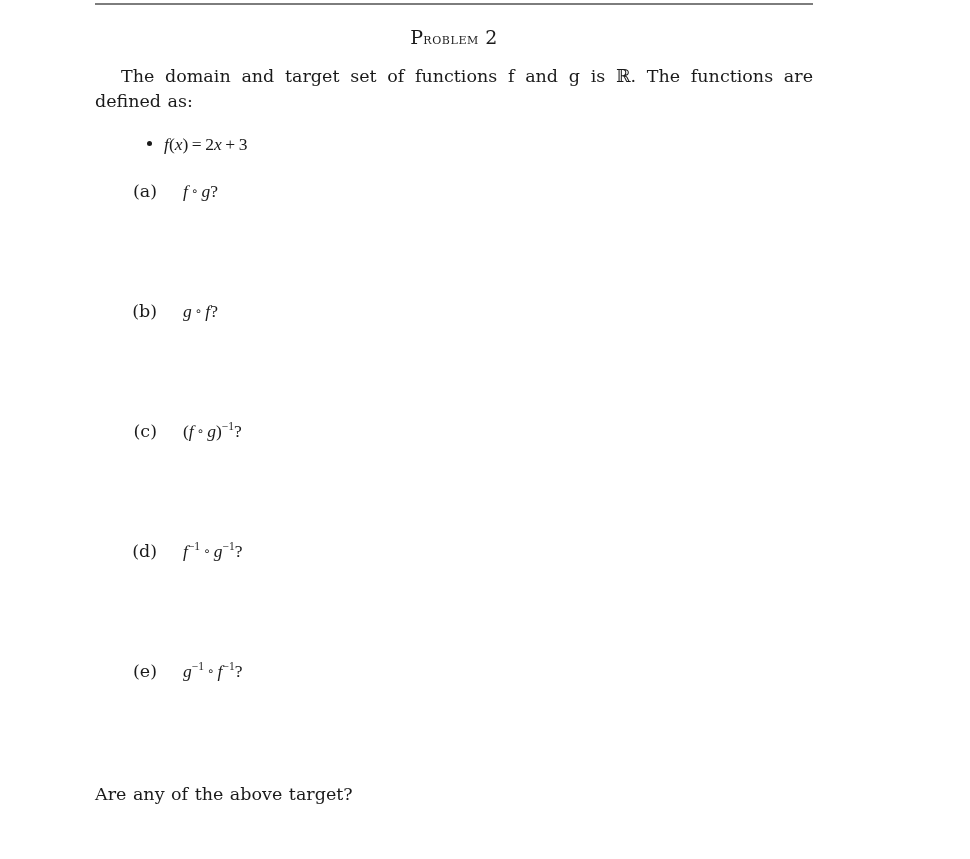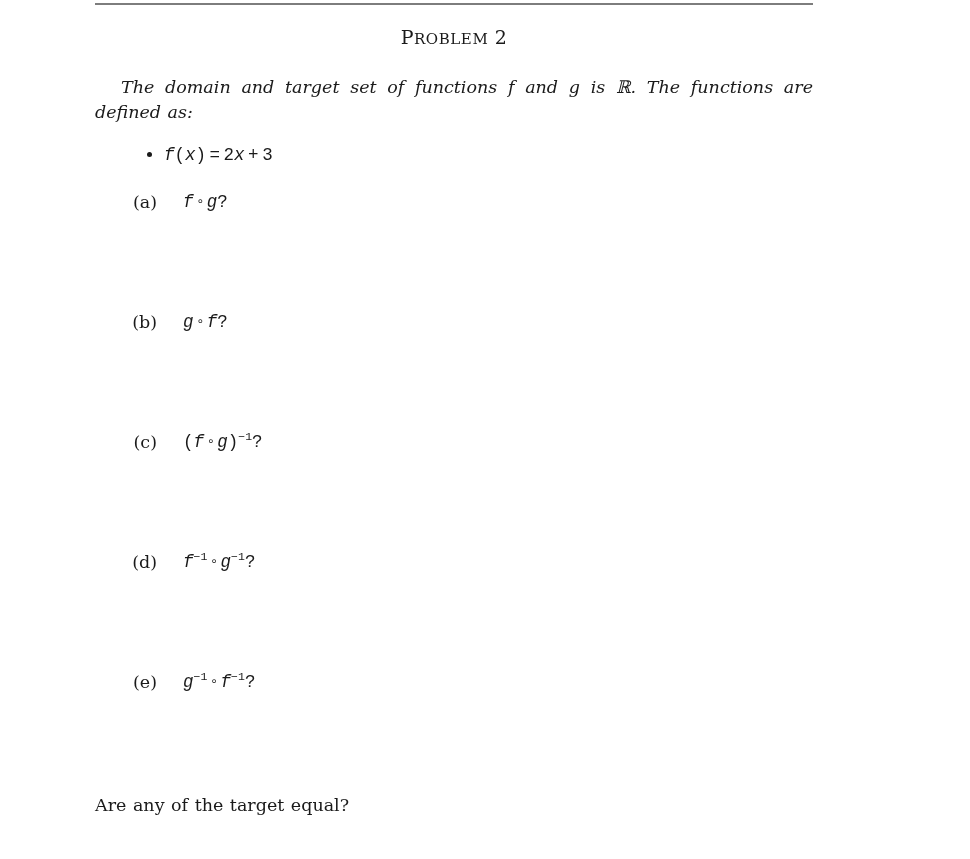--- a/index.html
+++ b/index.html
@@ -39,36 +39,35 @@
     text-align: center;
     margin-top: 28px;
     font-size: 19px;
     letter-spacing: 0.4px;
     line-height: 1;
   }
   .problem-title .sc-first {
     font-size: 19px;
   }
   .problem-title .sc-rest {
-    font-size: 15px;
+    font-size: 11px;
     letter-spacing: 0.6px;
   }
   .problem-title .num {
     font-size: 19px;
   }
 
   
   .intro {
-    margin-top: 28px;
+    margin-top: 17px;
     font-size: 17.5px;
     line-height: 25px;
     text-align: justify;
     text-indent: 26px;
     word-spacing: 1px;
-    font-style: italic;
   }
   .bbR {
     font-family: "DejaVu Serif", serif;
   }
 
   
   .bullets {
     list-style: none;
     margin: 14px 0 0 0;
     padding: 0;
@@ -82,21 +81,21 @@
   .bullets li .dot {
     position: absolute;
     left: 52px;
     top: 9px;
     width: 5px;
     height: 5px;
     border-radius: 50%;
     background: #1a1a1a;
   }
   .math {
-    font-family: Liberation Mono, monospace;
+    font-family: Liberation Serif, serif;
     font-style: italic;
     font-size: 17.5px;
     white-space: nowrap;
     text-align: right;
   }
   .math .op,
   .math .num,
   .math .paren {
     font-style: normal;
   }
@@ -204,15 +203,15 @@
     </li>
 
     <li>
       <span class="q-label">(e)</span>
       <span class="q-body math"><span>g</span><span class="sup">−1</span><span class="ring">∘</span><span>f</span><span class="sup">−1</span><span class="q">?</span></span>
       <div class="answer-space"></div>
     </li>
 
   </ol>
 
-  <p class="closing">Are any of the target equal?</p>
+  <p class="closing">Are any of the above target?</p>
 
 </div>
 
 </body></html>

